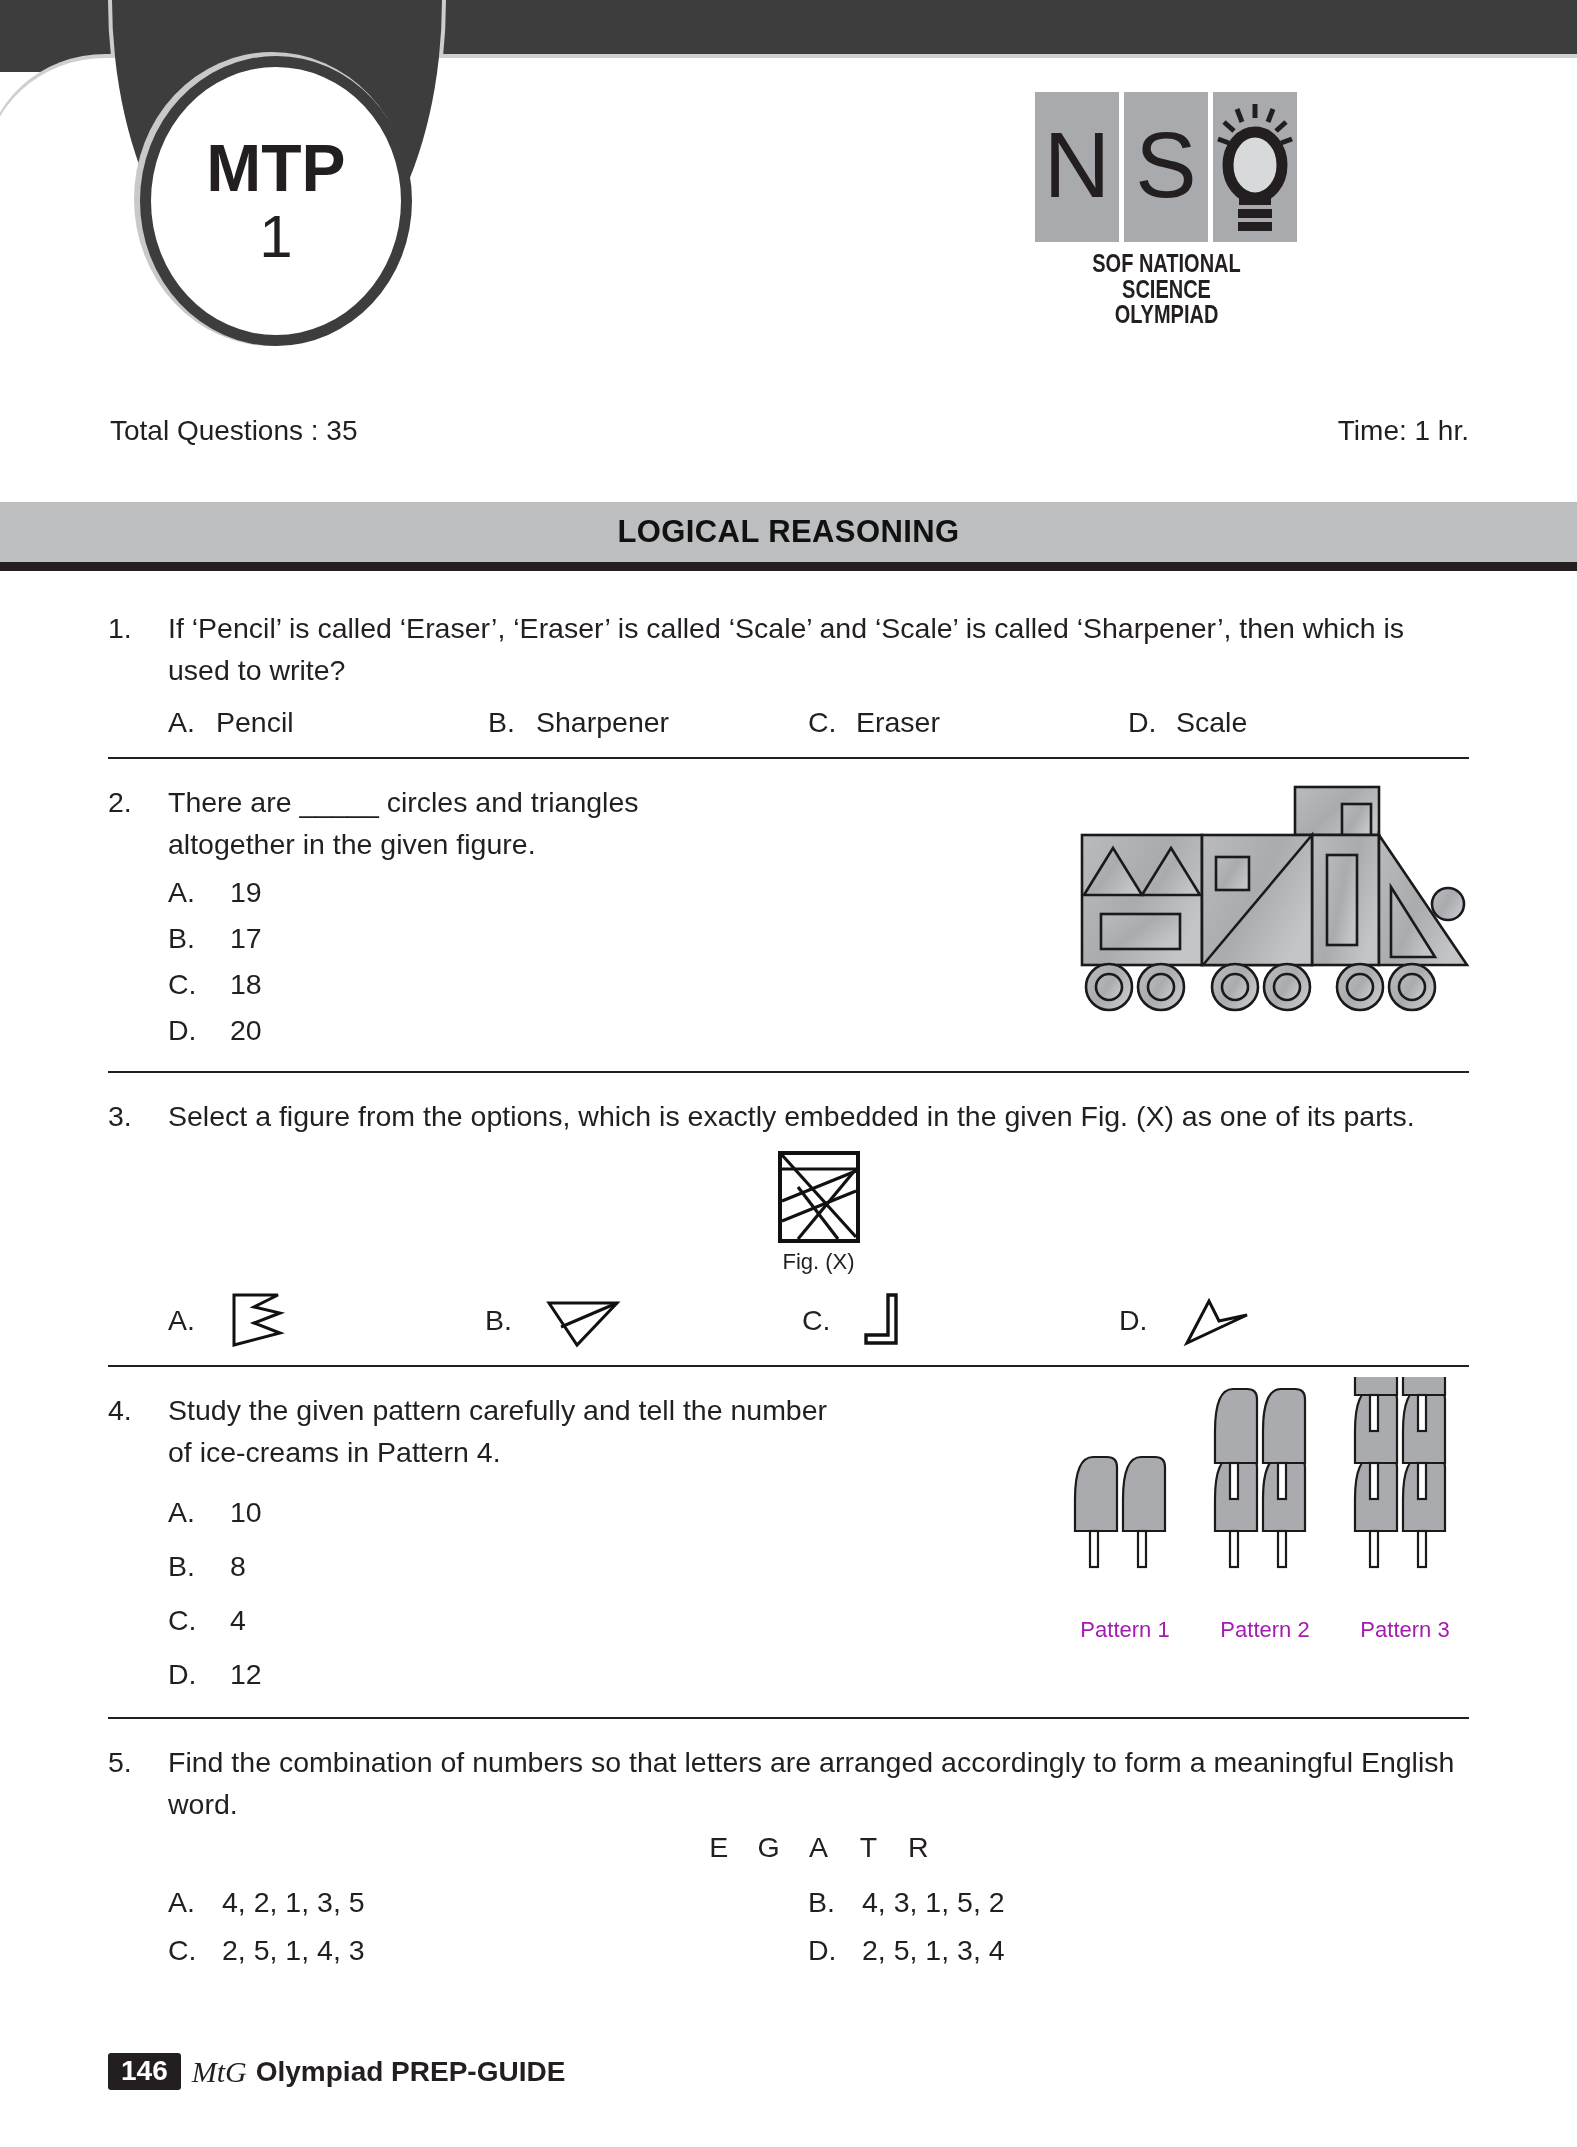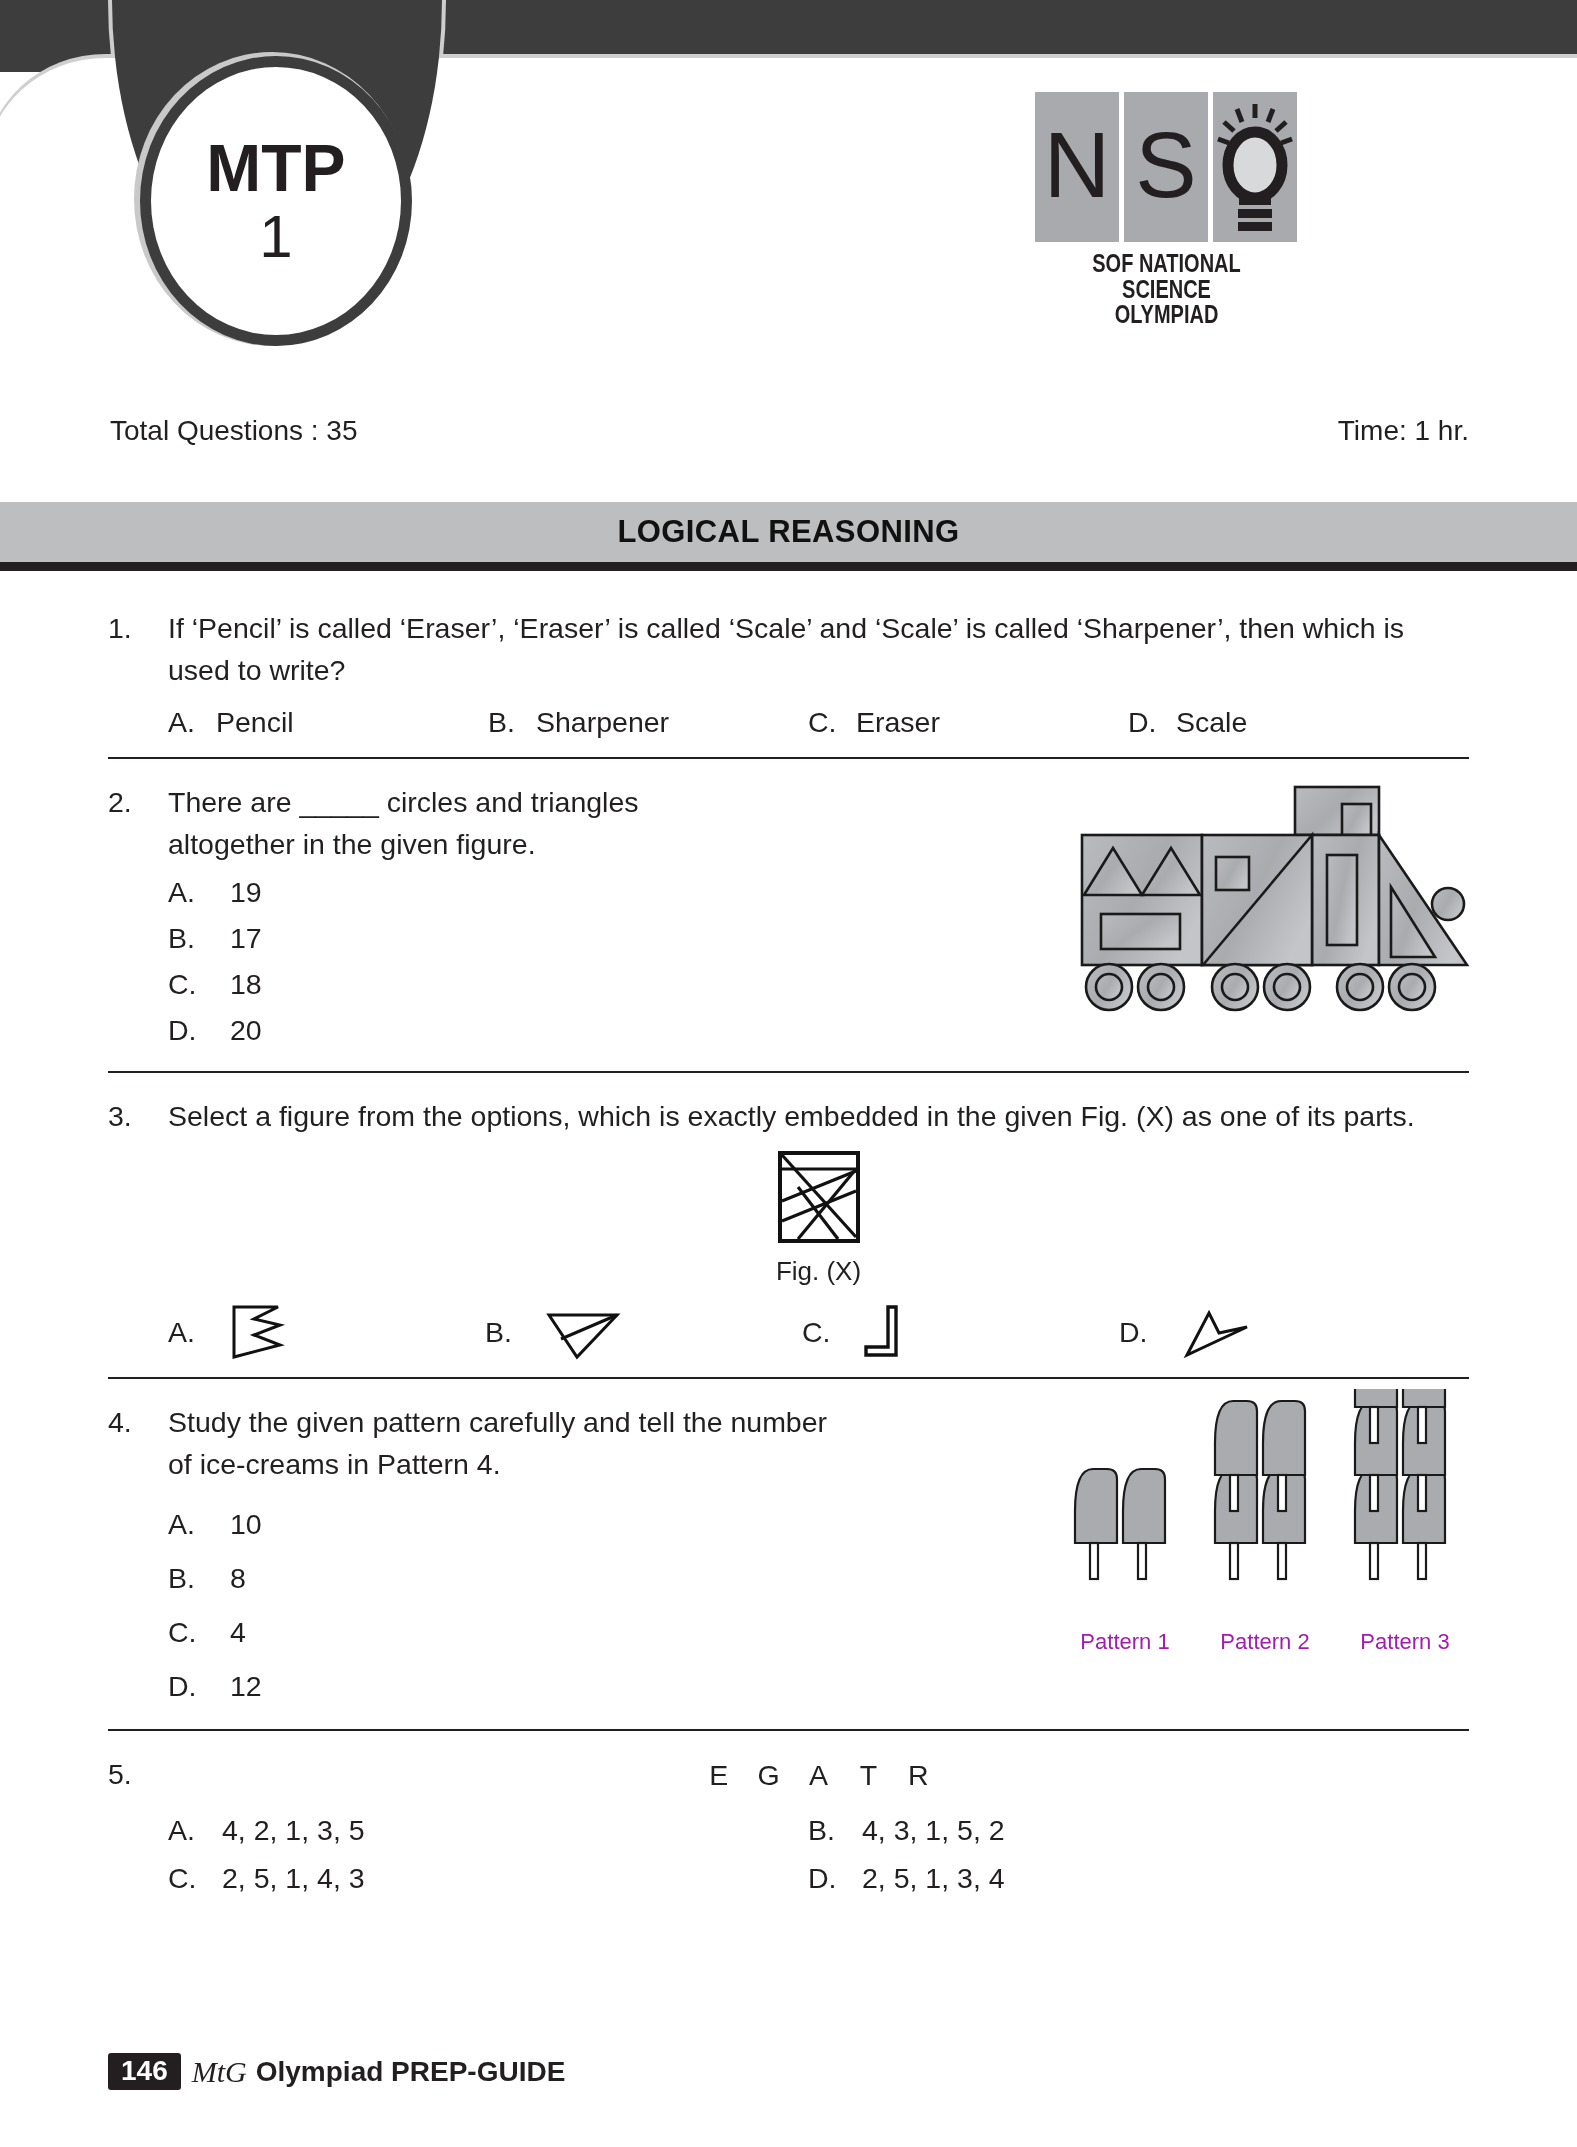--- a/index.html
+++ b/index.html
@@ -142,22 +142,22 @@
   .opt .lbl { width:48px; flex:0 0 48px; }
   .opts-inline .opt { width:320px; }
   .opts-stack .opt { margin-bottom:4px; }
   .opts-stack .lbl { width:62px; flex:0 0 62px; }
   .opts-2col { display:flex; flex-wrap:wrap; }
   .opts-2col .opt { width:640px; margin-bottom:6px; }
   .opts-2col .lbl { width:54px; flex:0 0 54px; }
 
   .fig-right { position:absolute; }
   .figcap {
-    text-align:center; font-size:26px; color:#231f20;
-    font-family:"Liberation Sans", sans-serif; margin-top:7px;
+    text-align:center; font-size:22px; color:#231f20;
+    font-family:"Liberation Sans", sans-serif; margin-top:0;
   }
   .optfig-row { display:flex; align-items:center; margin-top:14px; }
   .optfig {
     display:flex; align-items:center; width:317px;
   }
   .optfig .lbl {
     width:56px; flex:0 0 56px; font-size:28.5px; color:#231f20;
     font-family:"Liberation Sans", sans-serif;
   }
 
@@ -486,20 +486,21 @@
           <div style="width:140px">Pattern 2</div>
           <div style="width:140px">Pattern 3</div>
         </div>
       </div>
     </div>
 
     <div class="q last">
       <div class="qrow">
         <div class="qnum">5.</div>
         <div class="qbody">
+          <div class="qtext">Find the combination of numbers so that letters are arranged accordingly to form a meaningful English word.</div>
           <div class="letters-block">
             <div class="letters-line">
               <span>E</span>
               <span>G</span>
               <span>A</span>
               <span>T</span>
               <span>R</span>
             </div>
           </div>
           <div class="opts-2col" style="margin-top:16px">

